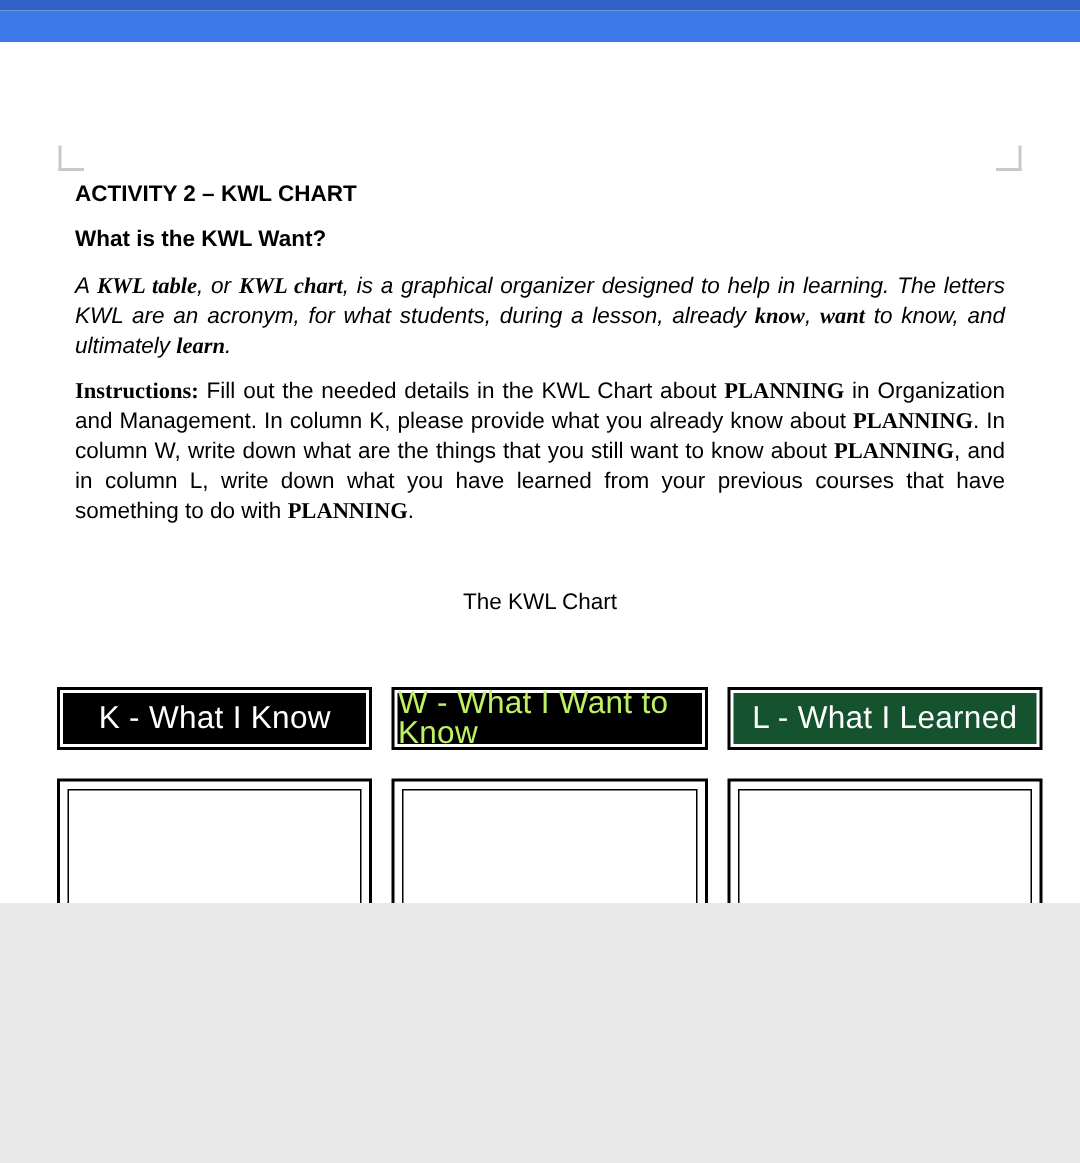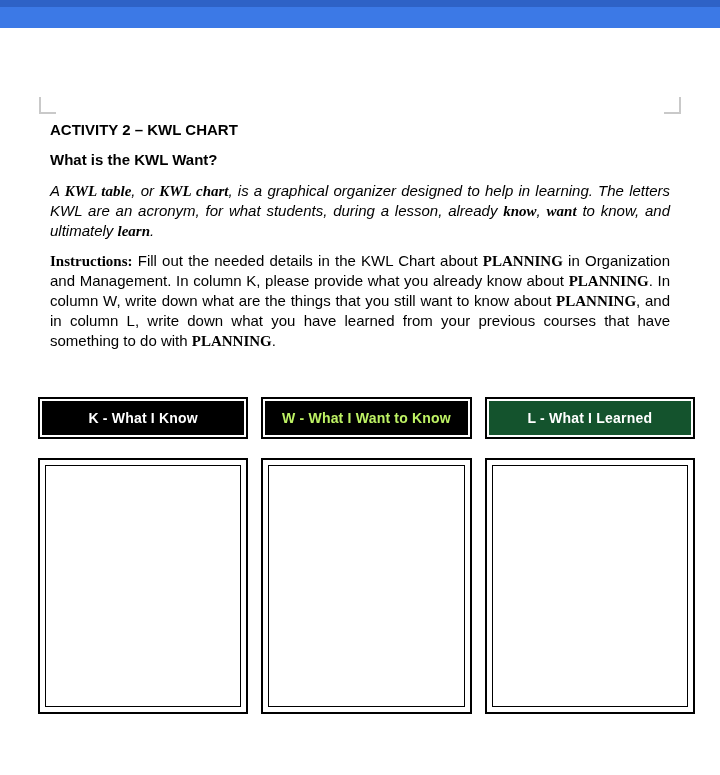--- a/index.html
+++ b/index.html
@@ -1,21 +1,21 @@
 <!DOCTYPE html>
 <html><head>
 <meta charset="utf-8">
 <style>
   * { margin:0; padding:0; box-sizing:border-box; }
   html,body { background:#e9e9e9; }
   body { font-family:"Liberation Sans","DejaVu Sans",sans-serif; }
 
   .page {
     position:relative;
-    width:720px; height:775px;
+    width:720px; height:602px;
     background:#ffffff;
     overflow:hidden;
     color:#000;
     margin:0 auto;
   }
 
   .statusbar { height:7px; background:#2e62c6; }
   .topbar   { height:21px; background:#3c79e6; }
 
   .corner-mark { position:absolute; width:17px; height:17px; top:97px; }
@@ -46,22 +46,22 @@
     border:2px solid #000;
     background:#fff;
     padding:2px;
     height:42px;
   }
   .kwl-head-inner {
     background:#000;
     color:#fff;
     height:100%;
     display:flex; align-items:center; justify-content:center;
-    font-weight:bold;
-    font-size:14px;
+    font-weight:normal;
+    font-size:21px;
     letter-spacing:0.2px;
   }
   .kwl-cell {
     border:2px solid #000;
     background:#fff;
     padding:5px;
     height:256px;
   }
   .kwl-box {
     border:1px solid #000;
@@ -83,20 +83,21 @@
   <main class="doc">
 
     <p class="h heading-1">ACTIVITY 2 – KWL CHART</p>
 
     <p class="h heading-2">What is the KWL Want?</p>
 
     <p class="para def"><span>A </span><span class="b">KWL table</span><span>, or </span><span class="b">KWL chart</span><span>, is a graphical organizer designed to help in learning. The letters KWL are an acronym, for what students, during a lesson, already </span><span class="b">know</span><span>, </span><span class="b">want</span><span> to know, and ultimately </span><span class="b">learn</span><span>.</span></p>
 
     <p class="para instr"><span class="b">Instructions:</span><span> Fill out the needed details in the KWL Chart about </span><span class="b">PLANNING</span><span> in Organization and Management. In column K, please provide what you already know about </span><span class="b">PLANNING</span><span>. In column W, write down what are the things that you still want to know about </span><span class="b">PLANNING</span><span>, and in column L, write down what you have learned from your previous courses that have something to do with </span><span class="b">PLANNING</span><span>.</span></p>
 
+    <p class="chart-title">The KWL Chart</p>
 
     <div class="kwl">
 
       <div class="kwl-head">
         <div class="kwl-head-inner" style="background: rgb(0, 0, 0); color: rgb(255, 255, 255);">K - What I Know</div>
       </div>
       <div class="kwl-head">
         <div class="kwl-head-inner" style="background: rgb(0, 0, 0); color: #bef264;">W - What I Want to Know</div>
       </div>
       <div class="kwl-head">

